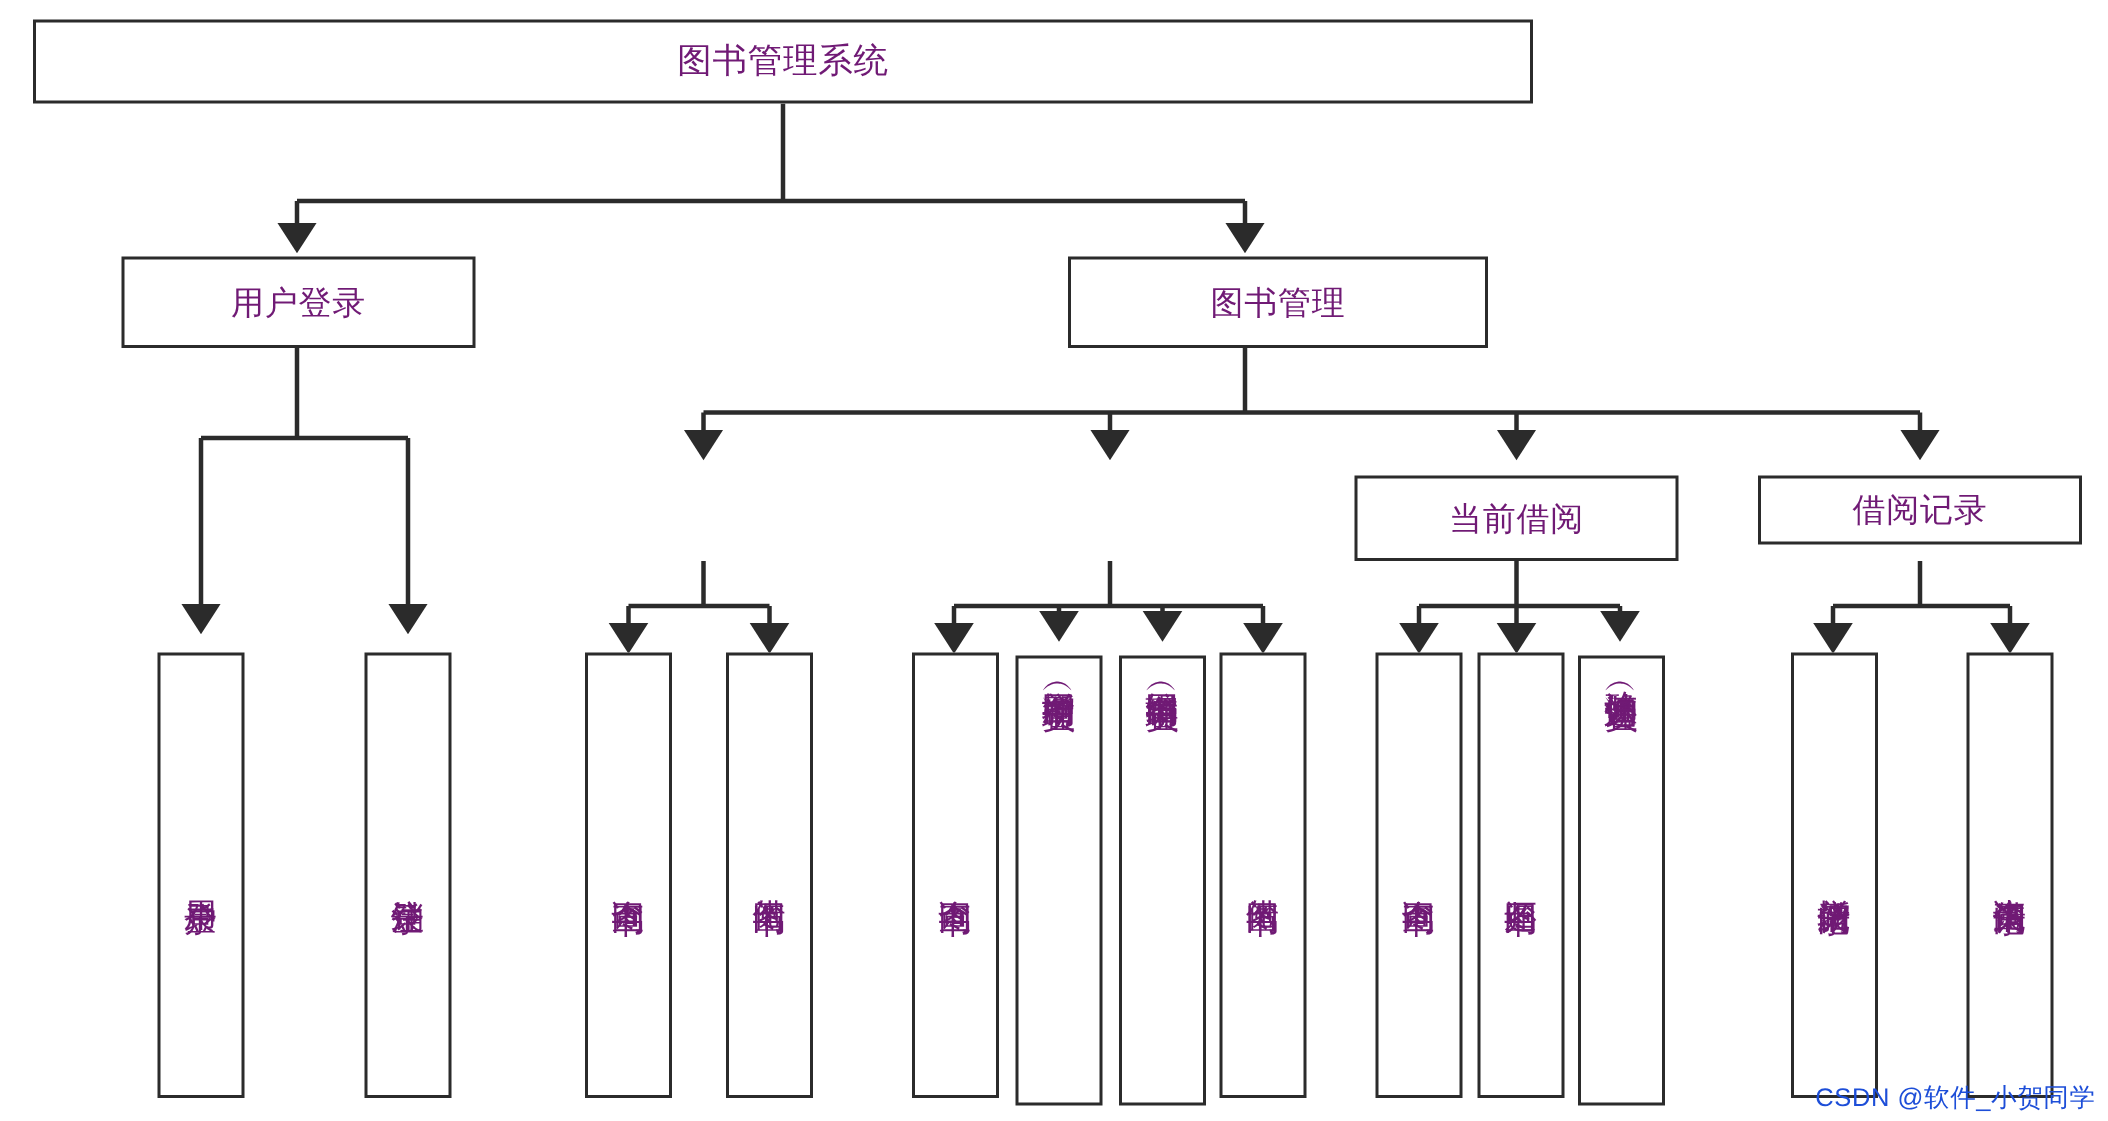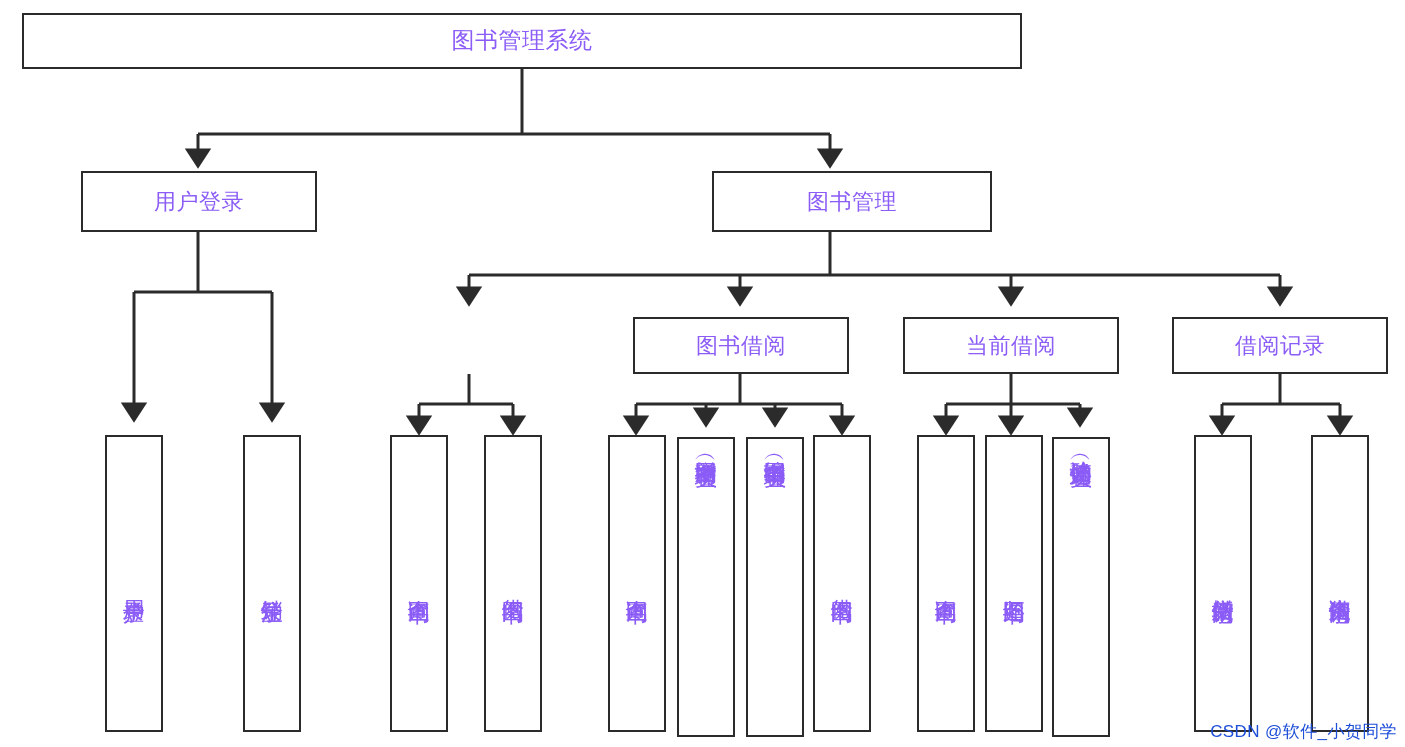--- a/index.html
+++ b/index.html
@@ -26,21 +26,21 @@
     pointer-events: none;
   }
   .node {
     position: absolute;
     box-sizing: border-box;
     background: #ffffff;
     border: 2px solid #2b2b2b;
     display: flex;
     align-items: center;
     justify-content: center;
-    color: #8b5cf6;
+    color: #701a75;
     z-index: 2;
   }
   .node .lbl {
     display: block;
     text-align: center;
     line-height: 1.18;
     letter-spacing: 0.5px;
   }
   
   .node.horiz .lbl {
@@ -139,27 +139,24 @@
     <span class="lbl">图书管理系统</span>
   </div>
 
   <div class="node horiz" style="left:81px; top:171px; width:236px; height:61px;">
     <span class="lbl">用户登录</span>
   </div>
   <div class="node horiz" style="left:712px; top:171px; width:280px; height:61px;">
     <span class="lbl">图书管理</span>
   </div>
 
-  <div class="node horiz" style="left:633px; top:317px; width:216px; height:57px;">
-    <span class="lbl">图书借阅</span>
-  </div>
   <div class="node horiz" style="left:903px; top:317px; width:216px; height:57px;">
     <span class="lbl">当前借阅</span>
   </div>
-  <div class="node horiz" style="left:1172px; top:317px; width:216px; height:57px;">
+  <div class="node horiz" style="left:1172px; top:317px; width:216px; height:46px;">
     <span class="lbl">借阅记录</span>
   </div>
 
   <div class="node vert center" style="left:105px; top:435px; width:58px; height:297px;">
     <span class="lbl">用户登录</span>
   </div>
   <div class="node vert center" style="left:243px; top:435px; width:58px; height:297px;">
     <span class="lbl">注销登录</span>
   </div>
 

